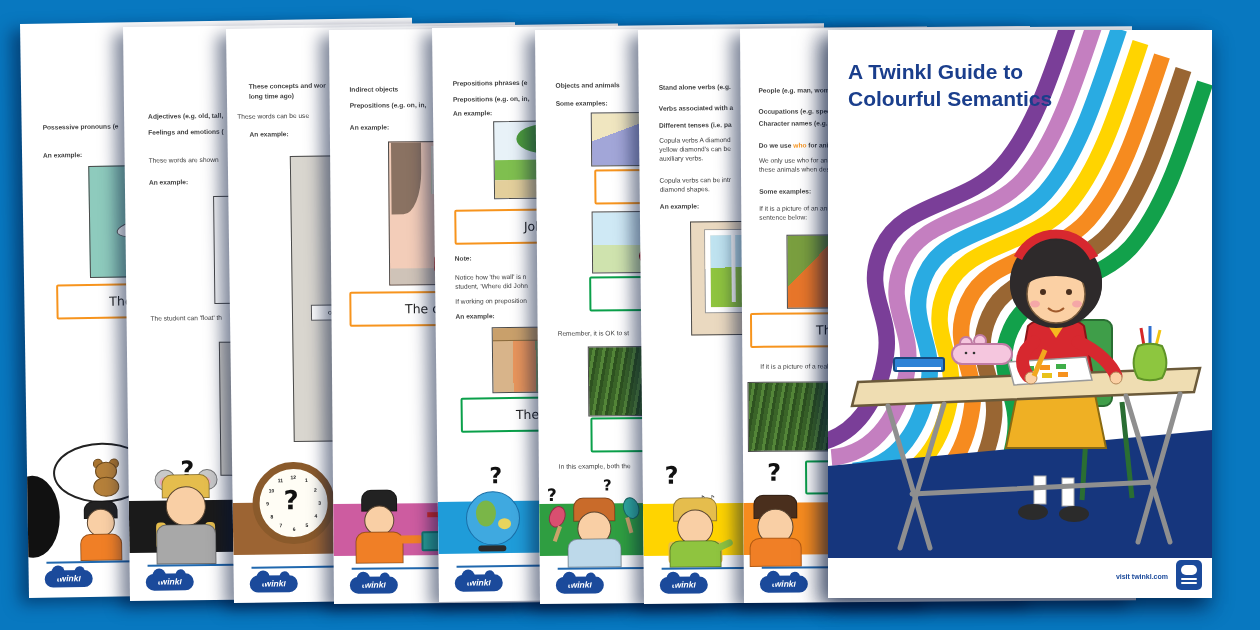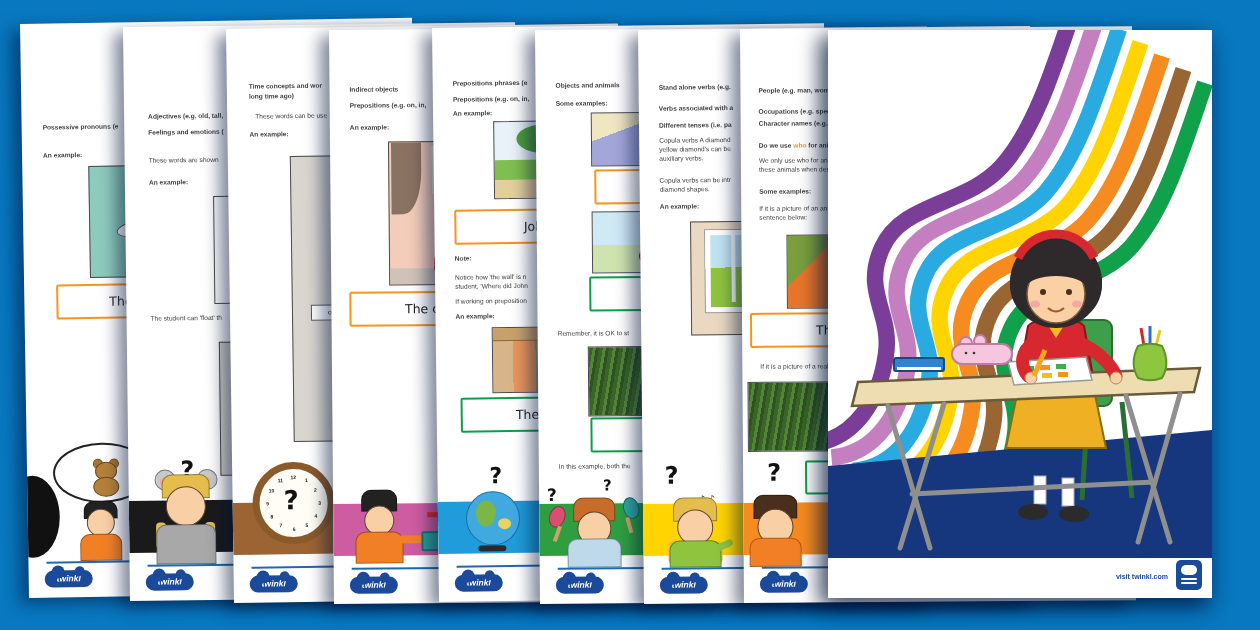--- a/index.html
+++ b/index.html
@@ -91,23 +91,23 @@
       <div class="head" style="left:37px;bottom:74px;width:38px;height:38px"></div>
       <div style="position:absolute;left:27px;bottom:52px;width:10px;height:26px;background:#e5bd4d;border-radius:4px"></div>
       <div style="position:absolute;left:76px;bottom:52px;width:10px;height:26px;background:#e5bd4d;border-radius:4px"></div>
       <div class="bd" style="left:27px;bottom:36px;width:58px;height:38px;background:#a8a8a8"></div>
     </div>
     <div class="rule"></div>
     <div class="cloud"><span>twinkl</span></div>
   </div>
 
   <div class="page" style="left:226px;top:29px;z-index:3;transform:rotate(-0.8deg)">
-    <div class="t" style="left:22px;top:54px">Time concepts and wor</div>
+    <div class="t" style="left:22px;top:54px">These concepts and wor</div>
     <div class="t" style="left:22px;top:64px">long time ago)</div>
-    <div class="t r" style="left:28px;top:84px">These words can be use</div>
+    <div class="t r" style="left:10px;top:84px">These words can be use</div>
     <div class="t" style="left:22px;top:102px">An example:</div>
     <div class="pic" style="left:62px;top:128px;width:132px;height:284px;background:#d9d6cf">
       <div style="position:absolute;left:18px;top:148px;width:68px;height:14px;background:#fff;border:1px solid #555;font-size:5px;font-weight:bold;color:#333;text-align:center;line-height:14px">On Wednesday</div>
     </div>
     <div class="band" style="background:#9c6433"></div>
     <div style="position:absolute;left:20px;bottom:58px;width:68px;height:68px;border:7px solid #8a5a2b;border-radius:50%;background:#fffdf5">
       <div class="q" style="left:24px;top:18px;font-size:26px;position:absolute">?</div>
       <span class="clocknum" style="left:34px;top:8px">12</span>
       <span class="clocknum" style="left:47px;top:11px">1</span>
       <span class="clocknum" style="left:56px;top:21px">2</span>
@@ -339,17 +339,21 @@
         <circle cx="228" cy="264" r="29" fill="#fbd0a4" stroke="#7a5c3c" stroke-width="1.5"></circle>
         <path d="M182,254 a46,44 0 1 1 92,0 c0,16 -8,26 -14,30 l0,-26 c-8,-16 -56,-16 -64,0 l0,26 c-6,-4 -14,-14 -14,-30 z" fill="#2e2a2b"></path>
         <path d="M190,228 a42,42 0 0 1 76,0" stroke="#d7282f" stroke-width="9" fill="none"></path>
         <circle cx="215" cy="262" r="3" fill="#4a2f1d"></circle>
           <circle cx="241" cy="262" r="3" fill="#4a2f1d"></circle>
         <ellipse cx="207" cy="274" rx="5" ry="3.5" fill="#f5a7a7"></ellipse>
           <ellipse cx="249" cy="274" rx="5" ry="3.5" fill="#f5a7a7"></ellipse>
         <path d="M220,278 q8,7 16,0" stroke="#a05a2c" stroke-width="2" fill="none"></path>
       </g>
     </svg>
+    <div class="cover-title">
+      <div>A Twinkl Guide to</div>
+      <div>Colourful Semantics</div>
+    </div>
     <div class="cover-footer-link">visit twinkl.com</div>
     <div class="badge"></div>
   </div>
 
 </div>
 
 </body></html>

